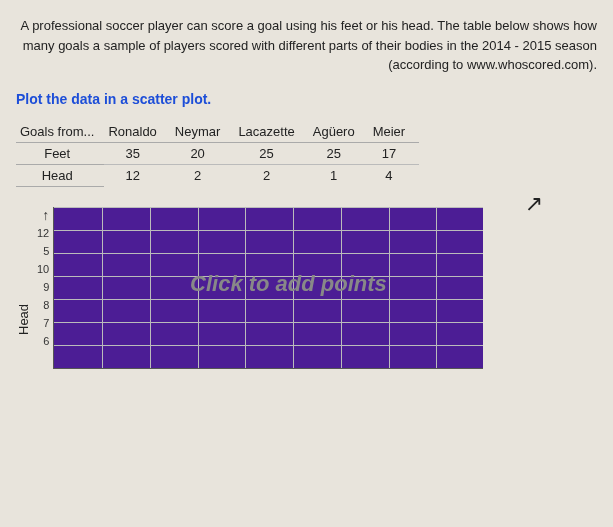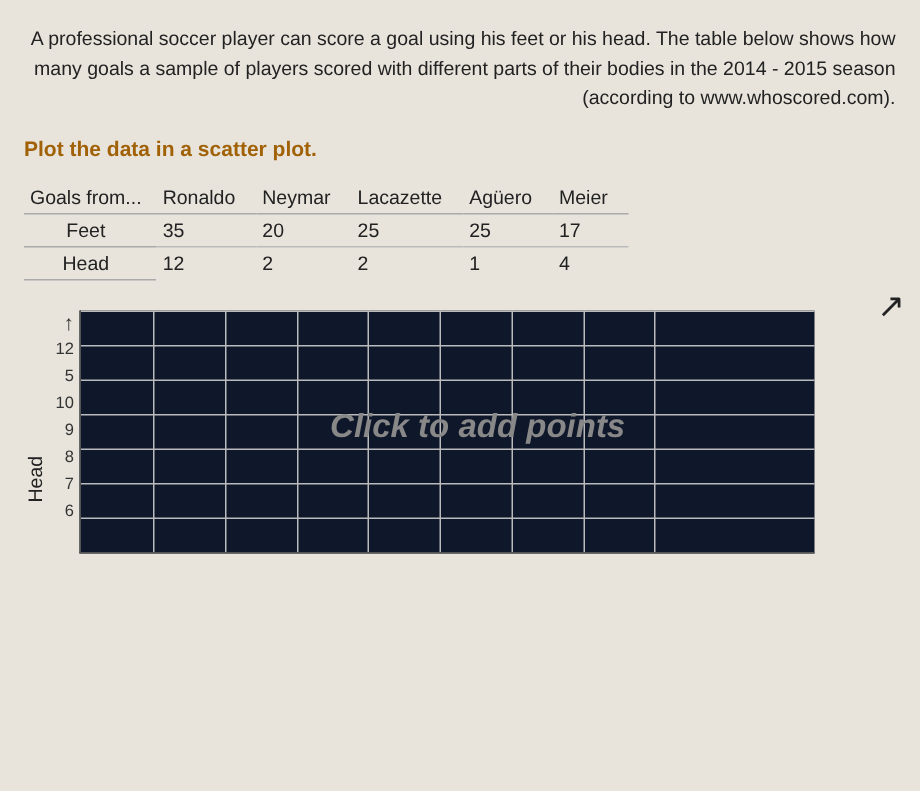--- a/index.html
+++ b/index.html
@@ -16,31 +16,31 @@
       font-size: 13px;
       line-height: 1.5;
       margin-bottom: 16px;
       color: #222;
       text-align: right;
     }
     .instruction {
       font-size: 14px;
       font-weight: bold;
       margin-bottom: 14px;
-      color: #a16207;
+      color: #1d4ed8;
     }
     
     .data-table {
       border-collapse: collapse;
       margin-bottom: 20px;
       font-size: 13px;
     }
     .data-table td {
       padding: 3px 14px 3px 4px;
-      text-align: left;
+      text-align: center;
     }
     .data-table td:first-child {
       text-align: center;
       padding-right: 10px;
       min-width: 80px;
     }
     .data-table tr:first-child td {
       border-bottom: 1px solid #aaa;
       font-weight: normal;
     }
@@ -83,23 +83,23 @@
     }
     .y-tick {
       font-size: 11px;
       color: #333;
       height: 18px;
       line-height: 18px;
       text-align: right;
     }
     .grid-area {
       position: relative;
-      width: 490px;
+      width: 430px;
       height: 162px;
-      background: #0f172a;
+      background: #4c1d95;
       border-left: 1.5px solid #555;
       border-bottom: 1.5px solid #555;
     }
     .grid-lines {
       position: absolute;
       top: 0; left: 0; right: 0; bottom: 0;
     }
     .h-line {
       position: absolute;
       left: 0; right: 0;

